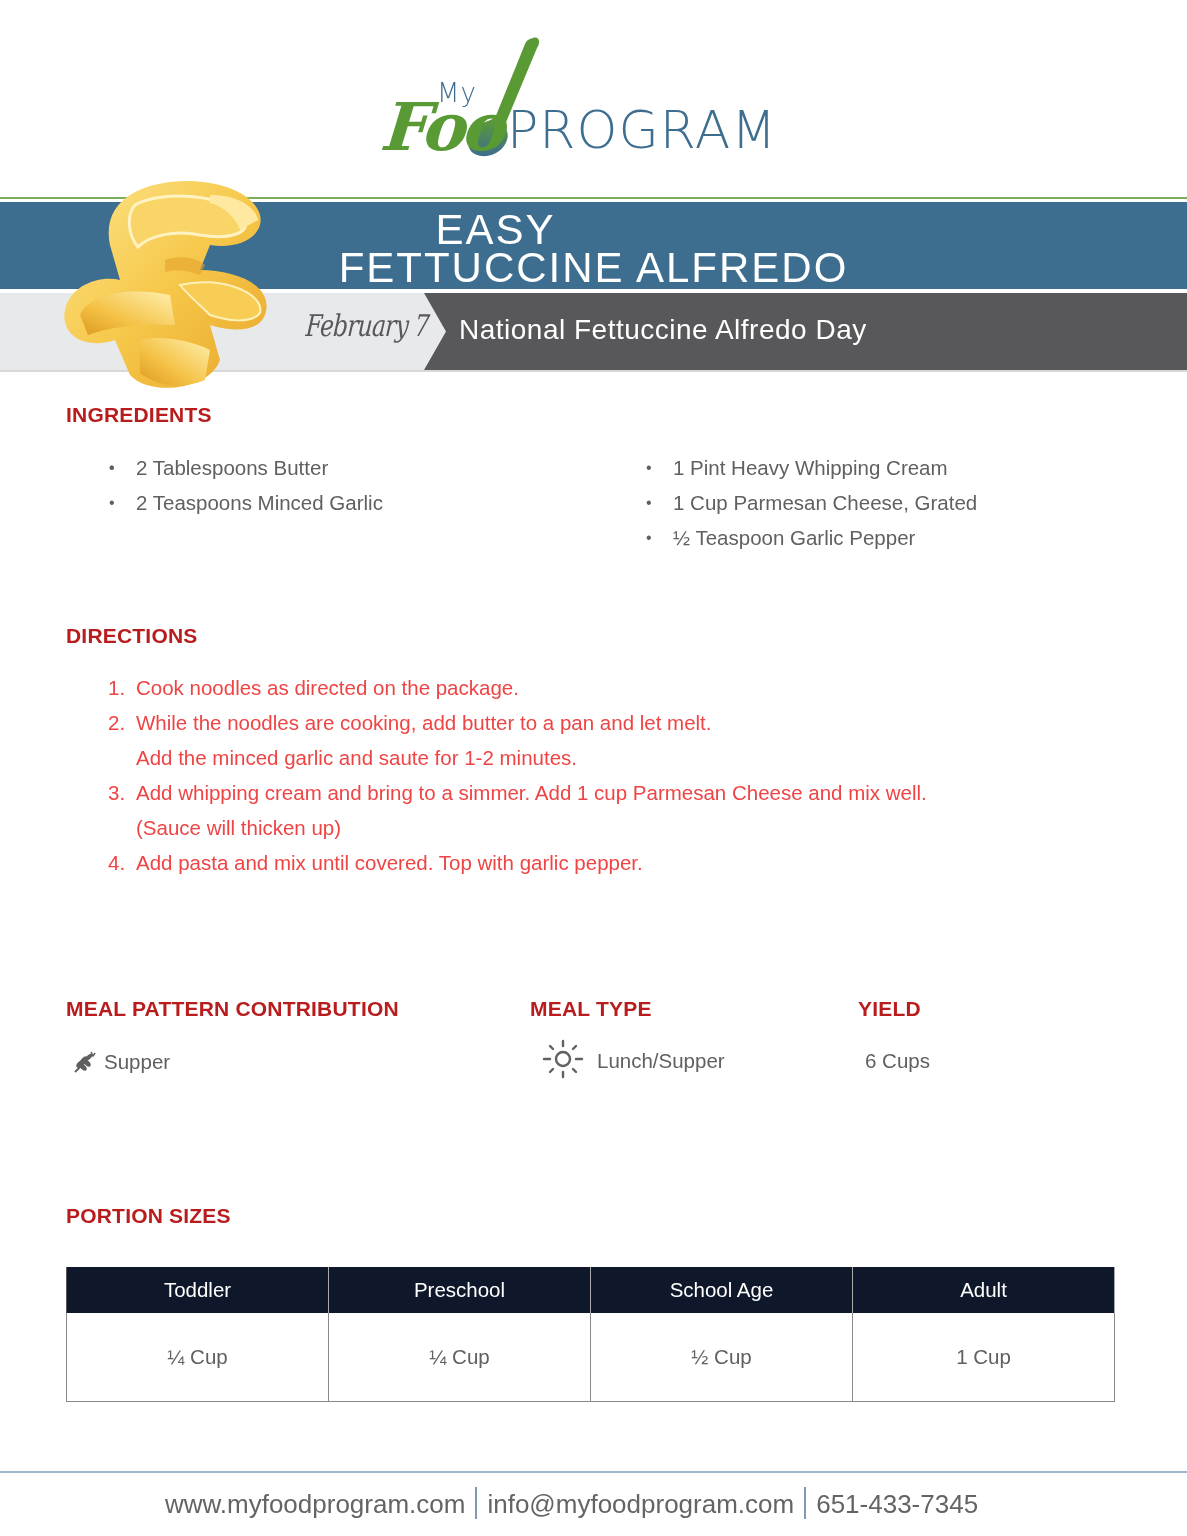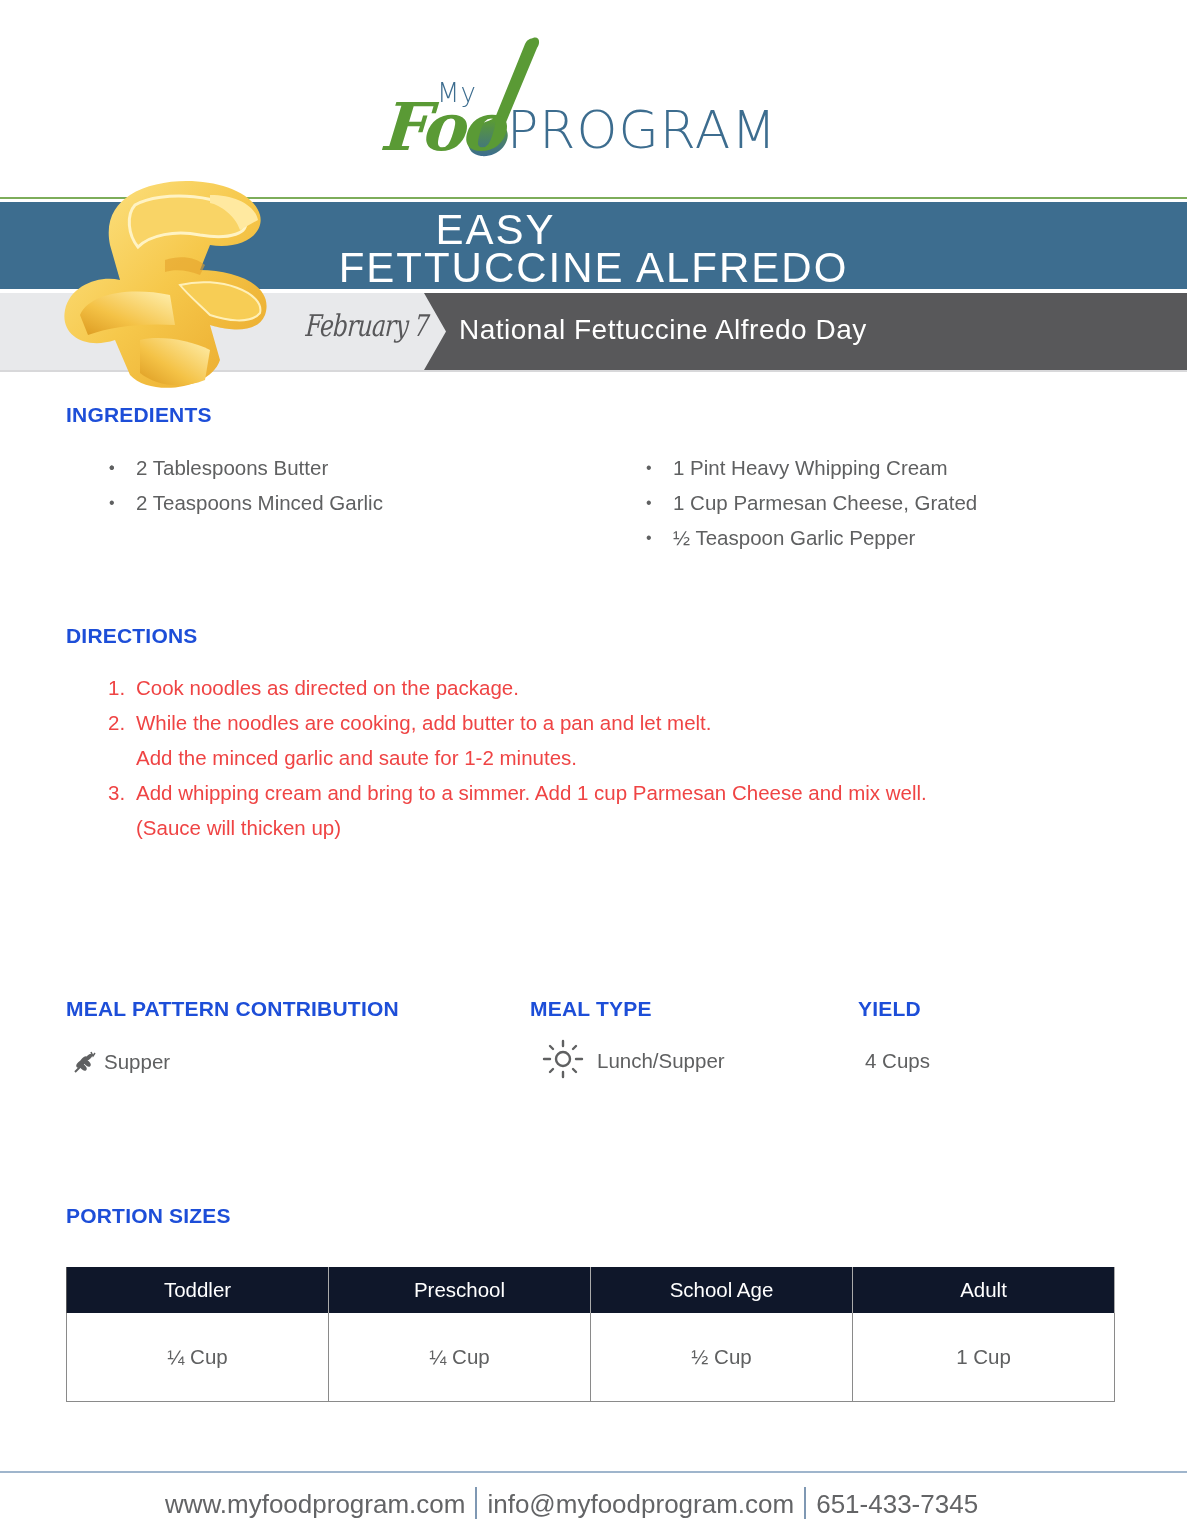--- a/index.html
+++ b/index.html
@@ -24,21 +24,21 @@
     clip-path: polygon(0 0, 100% 0, 100% 100%, 0 100%, 22px 50%); }
   .sub-band-dark::before { content: ""; }
   .sub-shadow { position: absolute; left: 0; top: 370px; width: 1187px; height: 2px; background: #d8d8da; }
   .date-label { position: absolute; left: 306px; top: 308px; font-size: 30px; font-style: italic; color: #58585a; font-family: "DejaVu Serif", serif; transform: skewX(-4deg) scaleX(0.78); transform-origin: left center; letter-spacing: -1px; }
   .holiday-label { position: absolute; left: 459px; top: 314px; font-size: 28px; color: #ffffff; font-weight: 300; letter-spacing: 0.5px; }
 
   
   .pasta { position: absolute; left: 60px; top: 175px; width: 245px; height: 222px; }
 
   
-  .section-heading { position: absolute; left: 66px; font-size: 21px; font-weight: bold; color: #1d4ed8; letter-spacing: 0.2px; }
+  .section-heading { position: absolute; left: 66px; font-size: 21px; font-weight: bold; color: #b91c1c; letter-spacing: 0.2px; }
 
   
   .ing-list { position: absolute; list-style: none; }
   .ing-list li { position: relative; font-size: 20.5px; line-height: 35px; color: #5f6061; padding-left: 27px; white-space: nowrap; }
   .ing-list li .bullet { position: absolute; left: 0; top: 0; font-size: 16px; color: #5f6061; }
   .ing-left { left: 109px; top: 450px; }
   .ing-right { left: 646px; top: 450px; }
 
   
   .dir-list { position: absolute; left: 108px; top: 670px; list-style: none; }
@@ -124,20 +124,21 @@
   <li><span class="bullet">•</span><span>1 Pint Heavy Whipping Cream</span></li>
   <li><span class="bullet">•</span><span>1 Cup Parmesan Cheese, Grated</span></li>
   <li><span class="bullet">•</span><span>½ Teaspoon Garlic Pepper</span></li>
 </ul>
 
 <div class="section-heading" style="top:624px;text-align:center;">DIRECTIONS</div>
 <ol class="dir-list">
   <li><span class="num">1.</span><span>Cook noodles as directed on the package.</span></li>
   <li><span class="num">2.</span><span>While the noodles are cooking, add butter to a pan and let melt.</span><span class="cont">Add the minced garlic and saute for 1-2 minutes.</span></li>
   <li><span class="num">3.</span><span>Add whipping cream and bring to a simmer. Add 1 cup Parmesan Cheese and mix well.</span><span class="cont">(Sauce will thicken up)</span></li>
+  <li><span class="num">4.</span><span>Add pasta and mix until covered. Top with garlic pepper.</span></li>
 </ol>
 
 <div class="section-heading" style="top:997px;">MEAL PATTERN CONTRIBUTION</div>
 <svg class="icon" style="left:73px; top:1050px;" width="24" height="24" viewBox="0 0 24 24">
   <g fill="#5f6061">
     <path d="M2 22 L14 10" stroke="#5f6061" stroke-width="2"></path>
     <ellipse cx="7" cy="14" rx="2.5" ry="4.5" transform="rotate(45 7 14)"></ellipse>
     <ellipse cx="11" cy="10" rx="2.5" ry="4.5" transform="rotate(45 11 10)"></ellipse>
     <ellipse cx="10" cy="17" rx="2.5" ry="4.5" transform="rotate(-45 10 17)"></ellipse>
     <ellipse cx="14" cy="13" rx="2.5" ry="4.5" transform="rotate(-45 14 13)"></ellipse>
@@ -157,21 +158,21 @@
     <line x1="35" y1="21" x2="41" y2="21"></line>
     <line x1="9" y1="8" x2="12" y2="11"></line>
     <line x1="32" y1="31" x2="35" y2="34"></line>
     <line x1="9" y1="34" x2="12" y2="31"></line>
     <line x1="32" y1="11" x2="35" y2="8"></line>
   </g>
 </svg>
 <div class="info-value" style="left:597px; top:1049px;">Lunch/Supper</div>
 
 <div class="section-heading" style="left:858px; top:997px;">YIELD</div>
-<div class="info-value" style="left:865px; top:1049px;">4 Cups</div>
+<div class="info-value" style="left:865px; top:1049px;">6 Cups</div>
 
 <div class="section-heading" style="top:1204px;">PORTION SIZES</div>
 <table class="portion-table">
   <thead>
     <tr>
       <th>Toddler</th>
       <th>Preschool</th>
       <th>School Age</th>
       <th>Adult</th>
     </tr>

